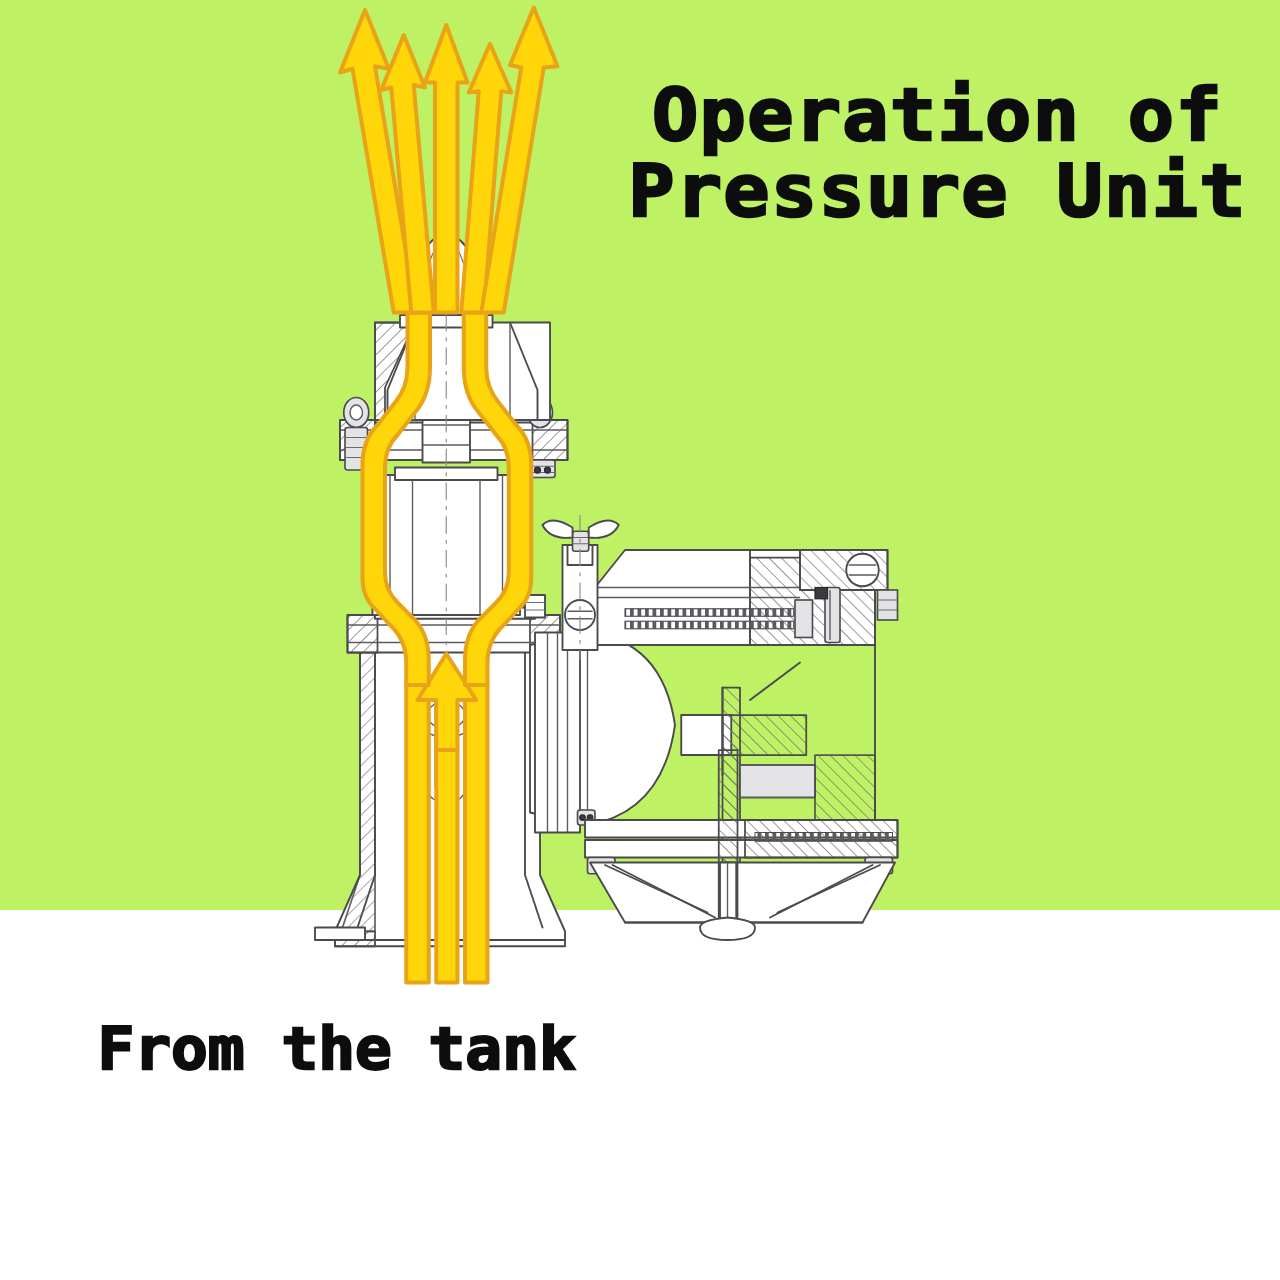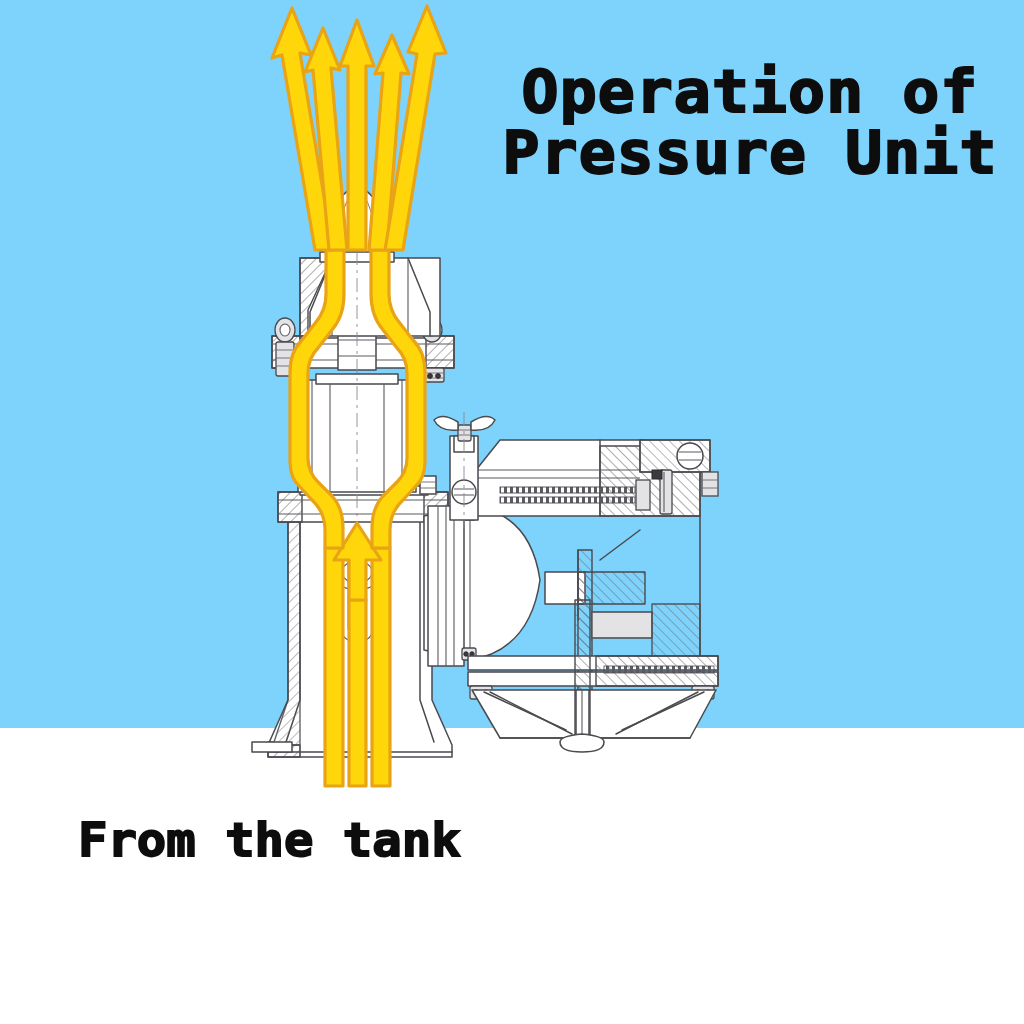--- a/index.html
+++ b/index.html
@@ -1,18 +1,18 @@
 <!DOCTYPE html>
 <html><head>
 <meta charset="utf-8">
 <style>
   html,body{margin:0;padding:0;background:#ffffff;}
   body{width:1024px;height:1024px;overflow:hidden;
        font-family:"DejaVu Sans Mono", monospace;}
-  #stage{position:relative;width:1024px;height:728px;background:#7dd3fc;}
+  #stage{position:relative;width:1024px;height:728px;background:#bef264;}
 
   .title-block{
     position:absolute; left:500px; top:62px; width:500px;
     text-align:center; color:#0d0d0d;
     font-family:"DejaVu Sans Mono","Liberation Mono",monospace;
     font-weight:700; font-size:58px; line-height:1.05;
     letter-spacing:1px;
     transform:scaleX(1.06); transform-origin:center center;
     -webkit-text-stroke:2.0px #0d0d0d;
   }

